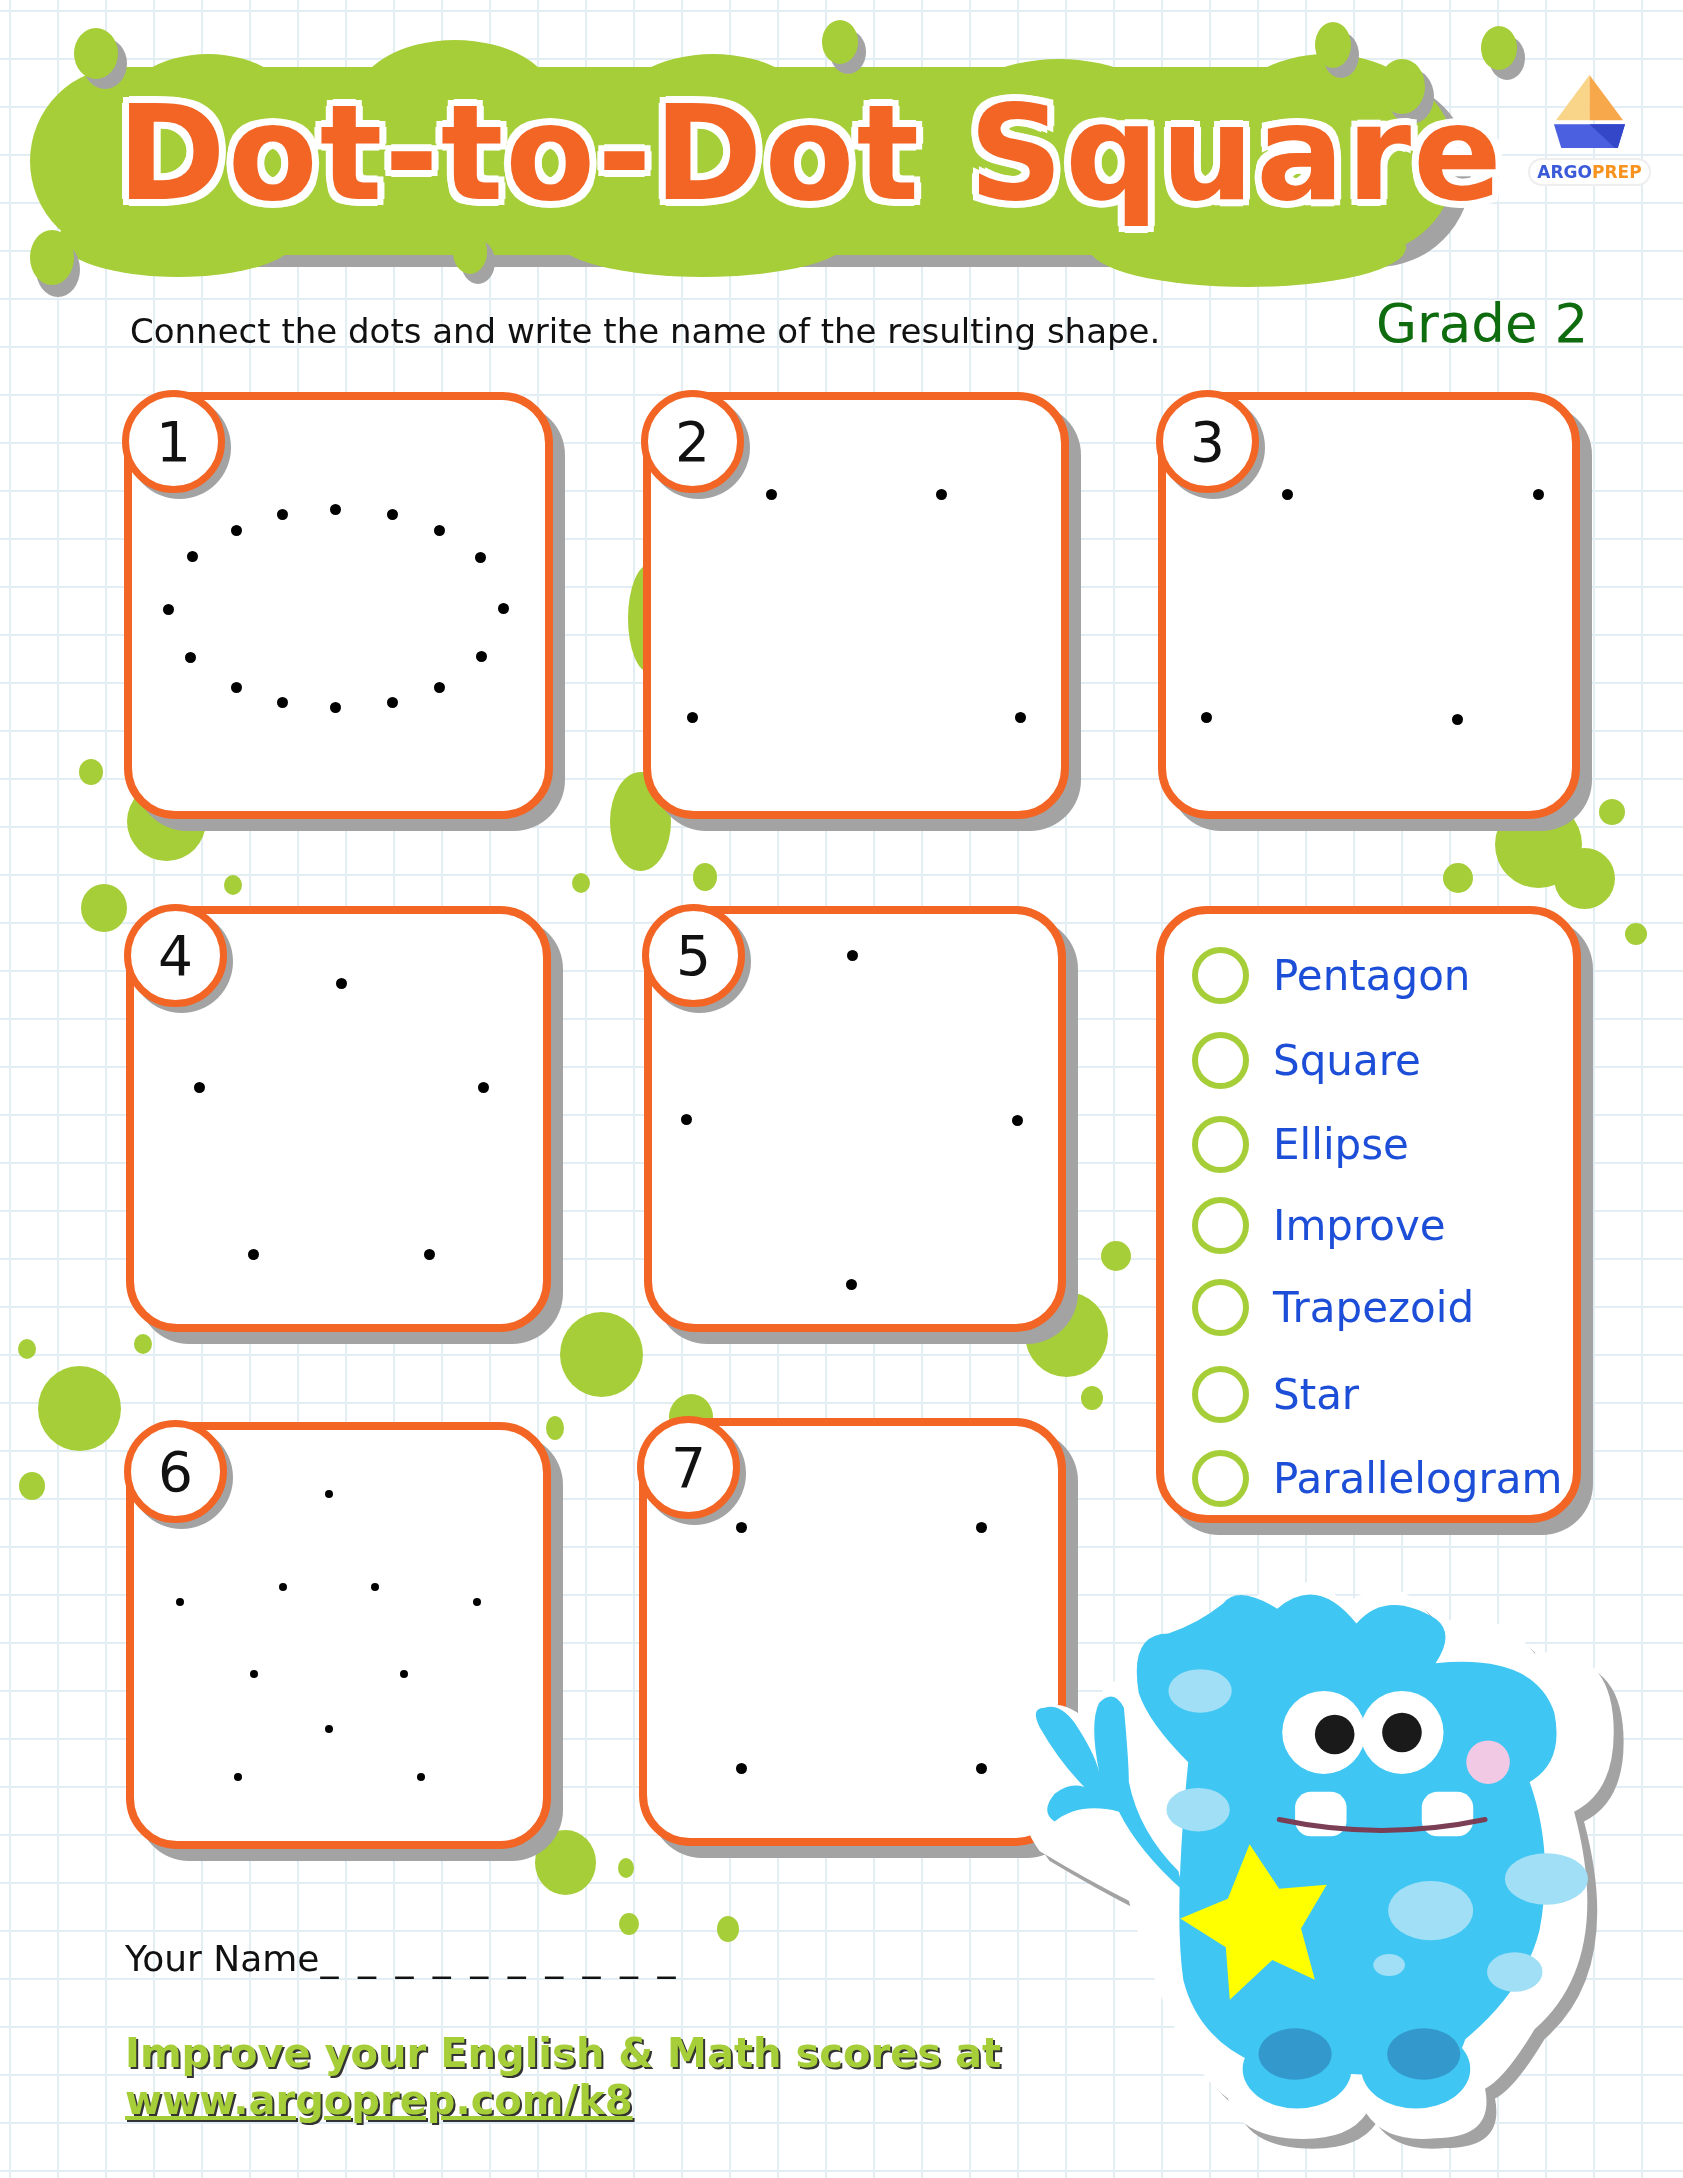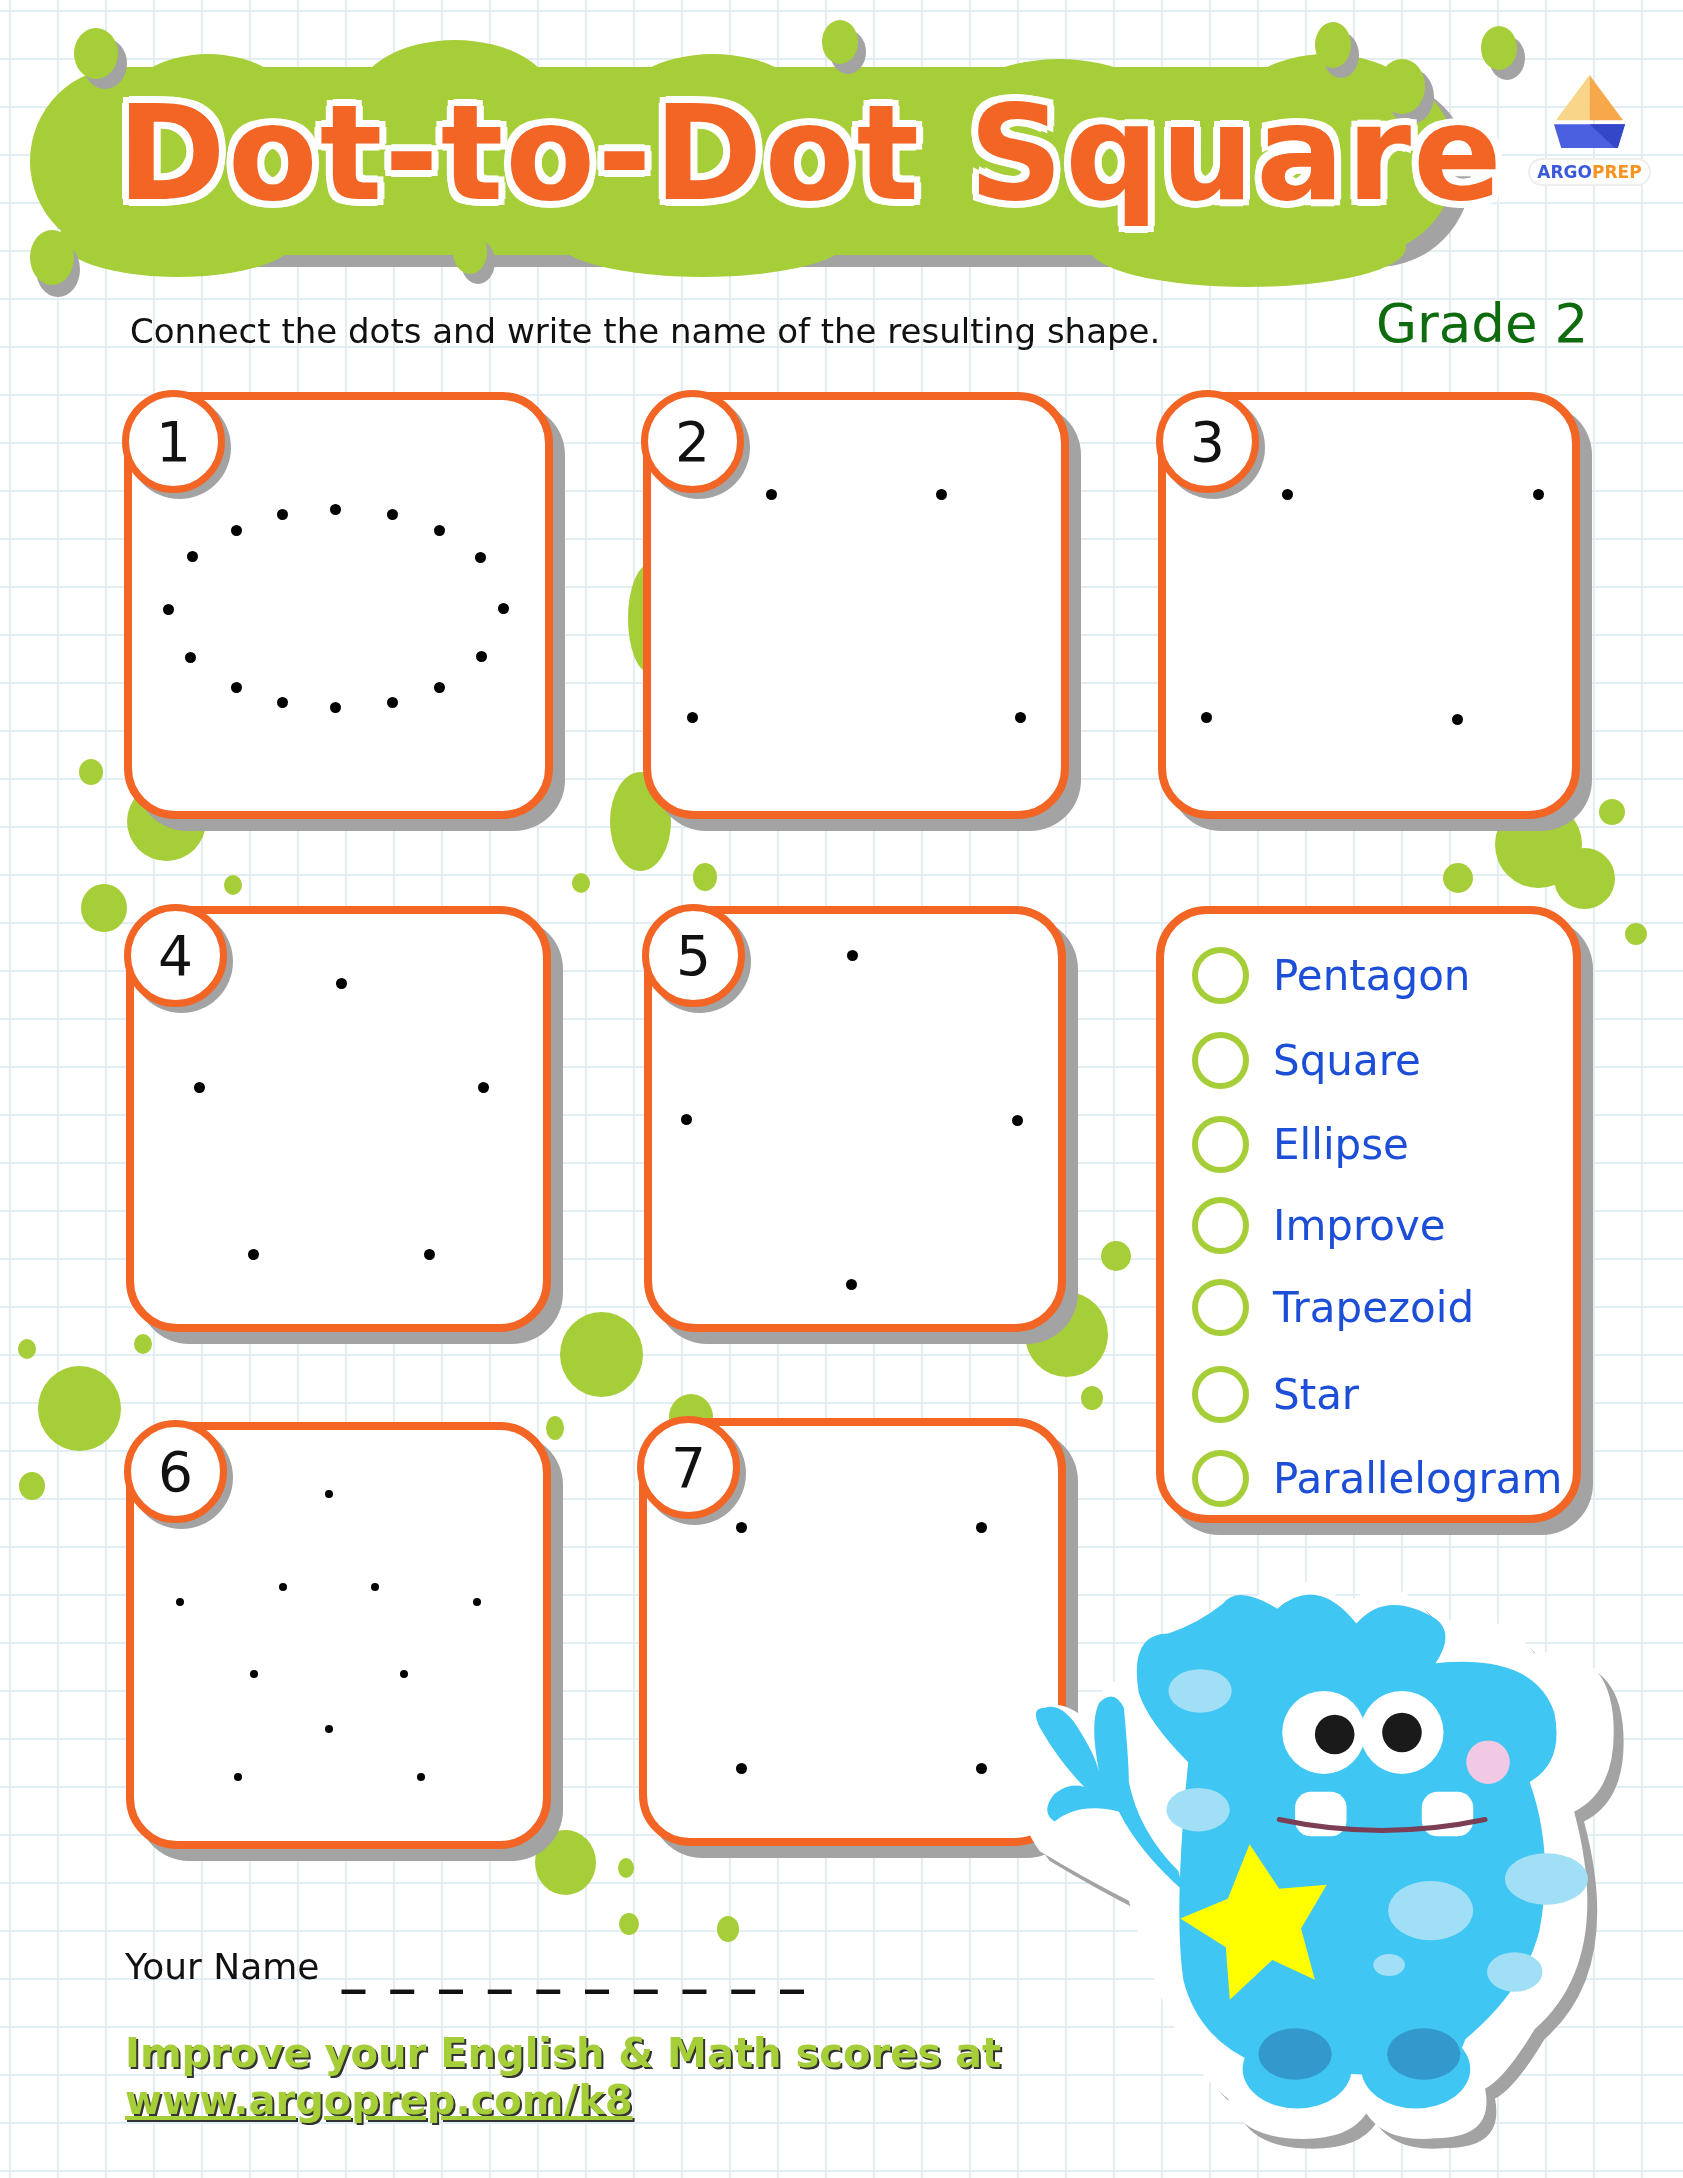--- a/index.html
+++ b/index.html
@@ -254,18 +254,18 @@
 
   <rect x="278" y="230" width="52" height="45" rx="16" fill="#fff"></rect>
   <rect x="406" y="230" width="52" height="45" rx="16" fill="#fff"></rect>
   <path d="M262,258 Q365,280 470,258" stroke="#7a3e55" stroke-width="5" fill="none" stroke-linecap="round"></path>
 
   <polygon points="232,283 262,328 310,324 284,368 298,420 255,400 212,440 208,387 162,358 210,338" fill="#ffff00"></polygon>
 </svg>
 
 <div class="abs" style="left:125px;top:1938px;display:flex;align-items:center;">
   <span style="font-size:36px;color:#111;">Your Name</span>
-  <span style="font-size:48px;color:#111;margin-left:22px;letter-spacing:4px;font-weight:bold;">_  _  _  _  _  _  _  _  _  _</span>
+  <span style="font-size:36px;color:#111;margin-left:1px;letter-spacing:4px;">_  _  _  _  _  _  _  _  _  _</span>
 </div>
 
 <div class="abs footer" style="left:125px;top:2030px;">Improve your English &amp; Math scores at</div>
 <div class="abs footer" style="left:125px;top:2077px;text-decoration:underline;">www.argoprep.com/k8</div>
 
 
 </body></html>

